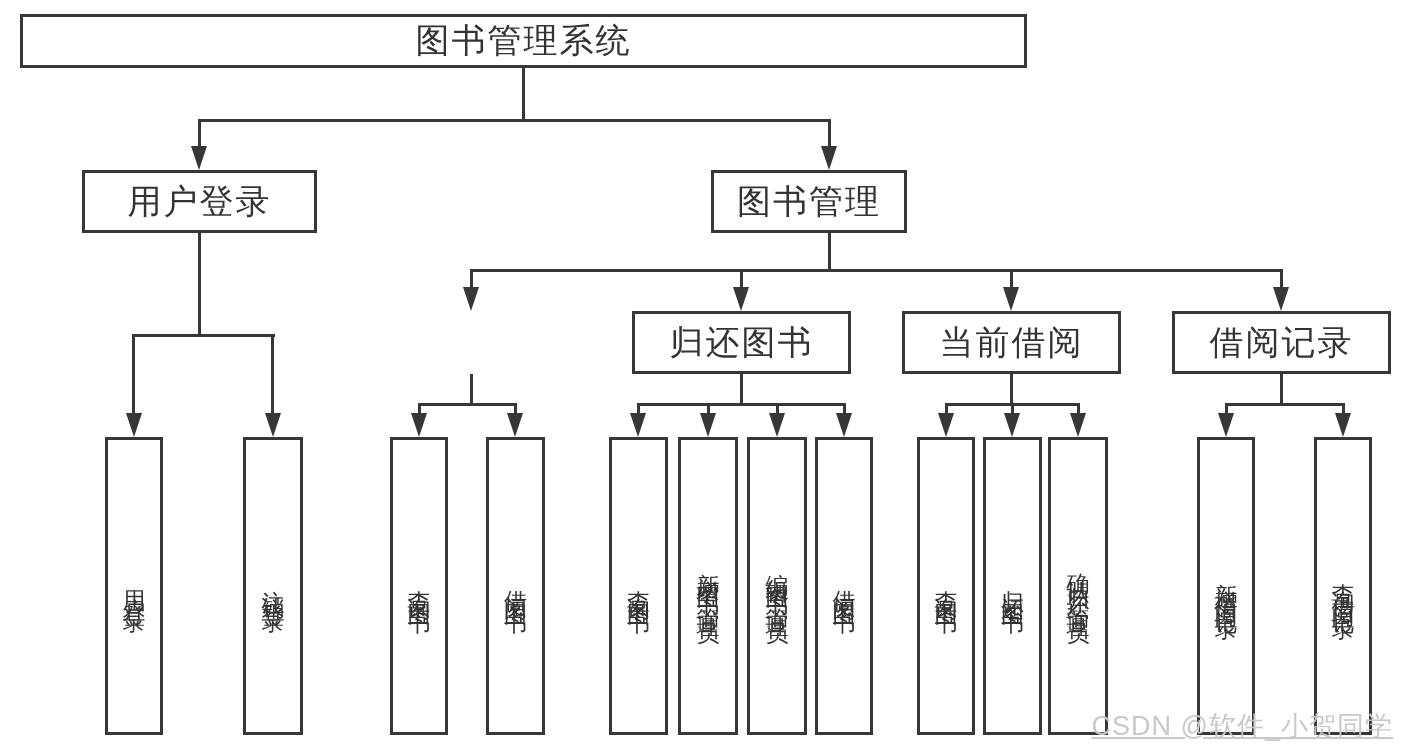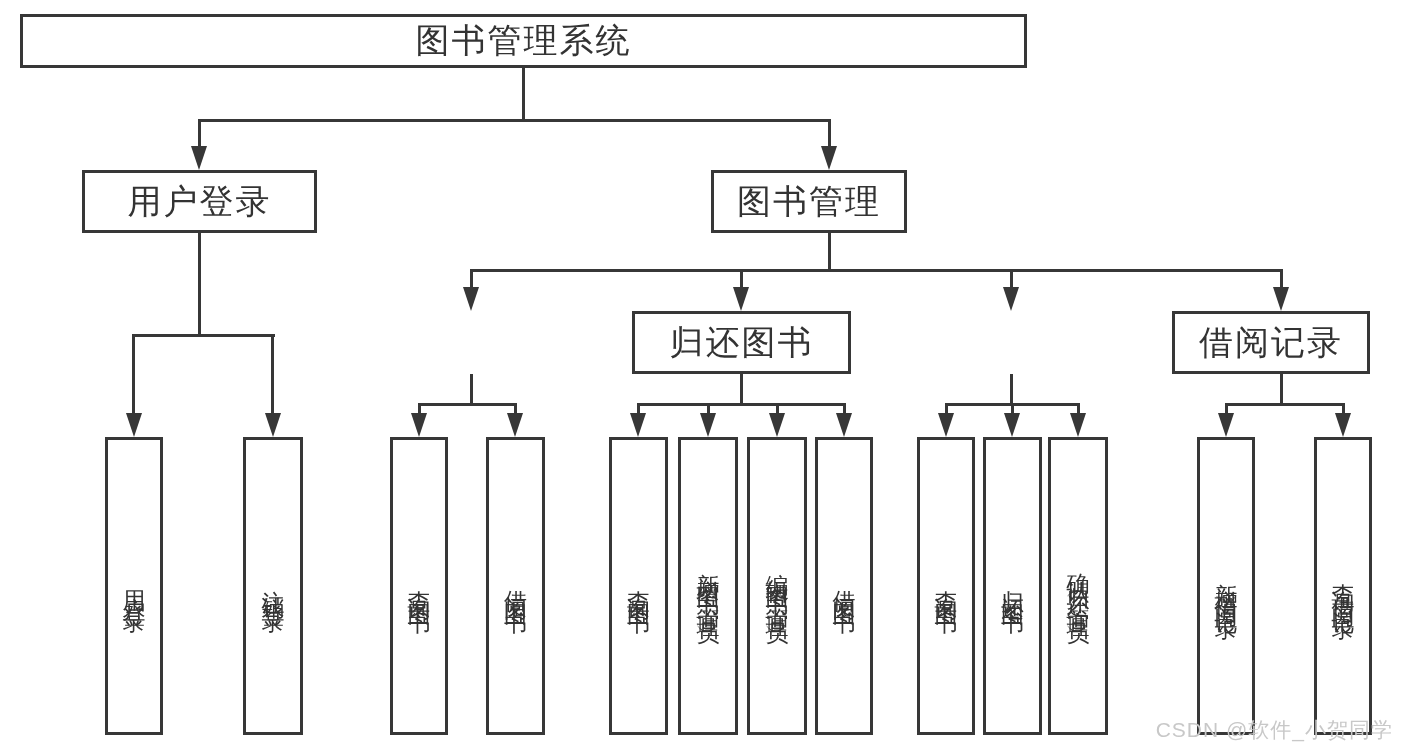--- a/index.html
+++ b/index.html
@@ -17,22 +17,22 @@
     writing-mode:vertical-lr; text-orientation:mixed;
     font-size:23px; letter-spacing:7px; line-height:1; white-space:nowrap; color:#333333;
   }
   .line { position:absolute; background:#373737; z-index:1; }
   .arrow {
     position:absolute; width:0; height:0; z-index:1;
     border-left:8px solid transparent; border-right:8px solid transparent;
     border-top:24px solid #373737;
   }
   .watermark {
-    position:absolute; right:12px; bottom:3px; font-size:21px;
-    color:#c8c8c8; letter-spacing:1px; z-index:5; white-space:nowrap;
+    position:absolute; right:12px; bottom:3px; font-size:27px;
+    color:#c8c8c8; letter-spacing:1px; z-index:5; white-space:nowrap;text-decoration:underline;
   }
 </style>
 </head>
 <body>
 
 <div class="canvas">
 
   <div class="box" style="left:20px;top:14px;width:1007px;height:54px">
     <span class="h-label">图书管理系统</span>
   </div>
@@ -65,21 +65,24 @@
   <div class="line" style="left:740px;top:269px;width:3px;height:20px"></div>
   <div class="arrow" style="left:733px;top:287px"></div>
   <div class="line" style="left:1010px;top:269px;width:3px;height:20px"></div>
   <div class="arrow" style="left:1003px;top:287px"></div>
   <div class="line" style="left:1280px;top:269px;width:3px;height:20px"></div>
   <div class="arrow" style="left:1273px;top:287px"></div>
 
   <div class="box" style="left:632px;top:311px;width:219px;height:63px">
     <span class="h-label">归还图书</span>
   </div>
-  <div class="box" style="left:1172px;top:311px;width:198px;height:63px">
+  <div class="box" style="left:902px;top:311px;width:219px;height:63px">
+    <span class="h-label">当前借阅</span>
+  </div>
+  <div class="box" style="left:1172px;top:311px;width:219px;height:63px">
     <span class="h-label">借阅记录</span>
   </div>
 
   <div class="line" style="left:470px;top:374px;width:3px;height:31px"></div>
   <div class="line" style="left:418px;top:403px;width:99px;height:3px"></div>
   <div class="line" style="left:418px;top:403px;width:3px;height:12px"></div>
   <div class="arrow" style="left:411px;top:413px"></div>
   <div class="line" style="left:514px;top:403px;width:3px;height:12px"></div>
   <div class="arrow" style="left:507px;top:413px"></div>
 

